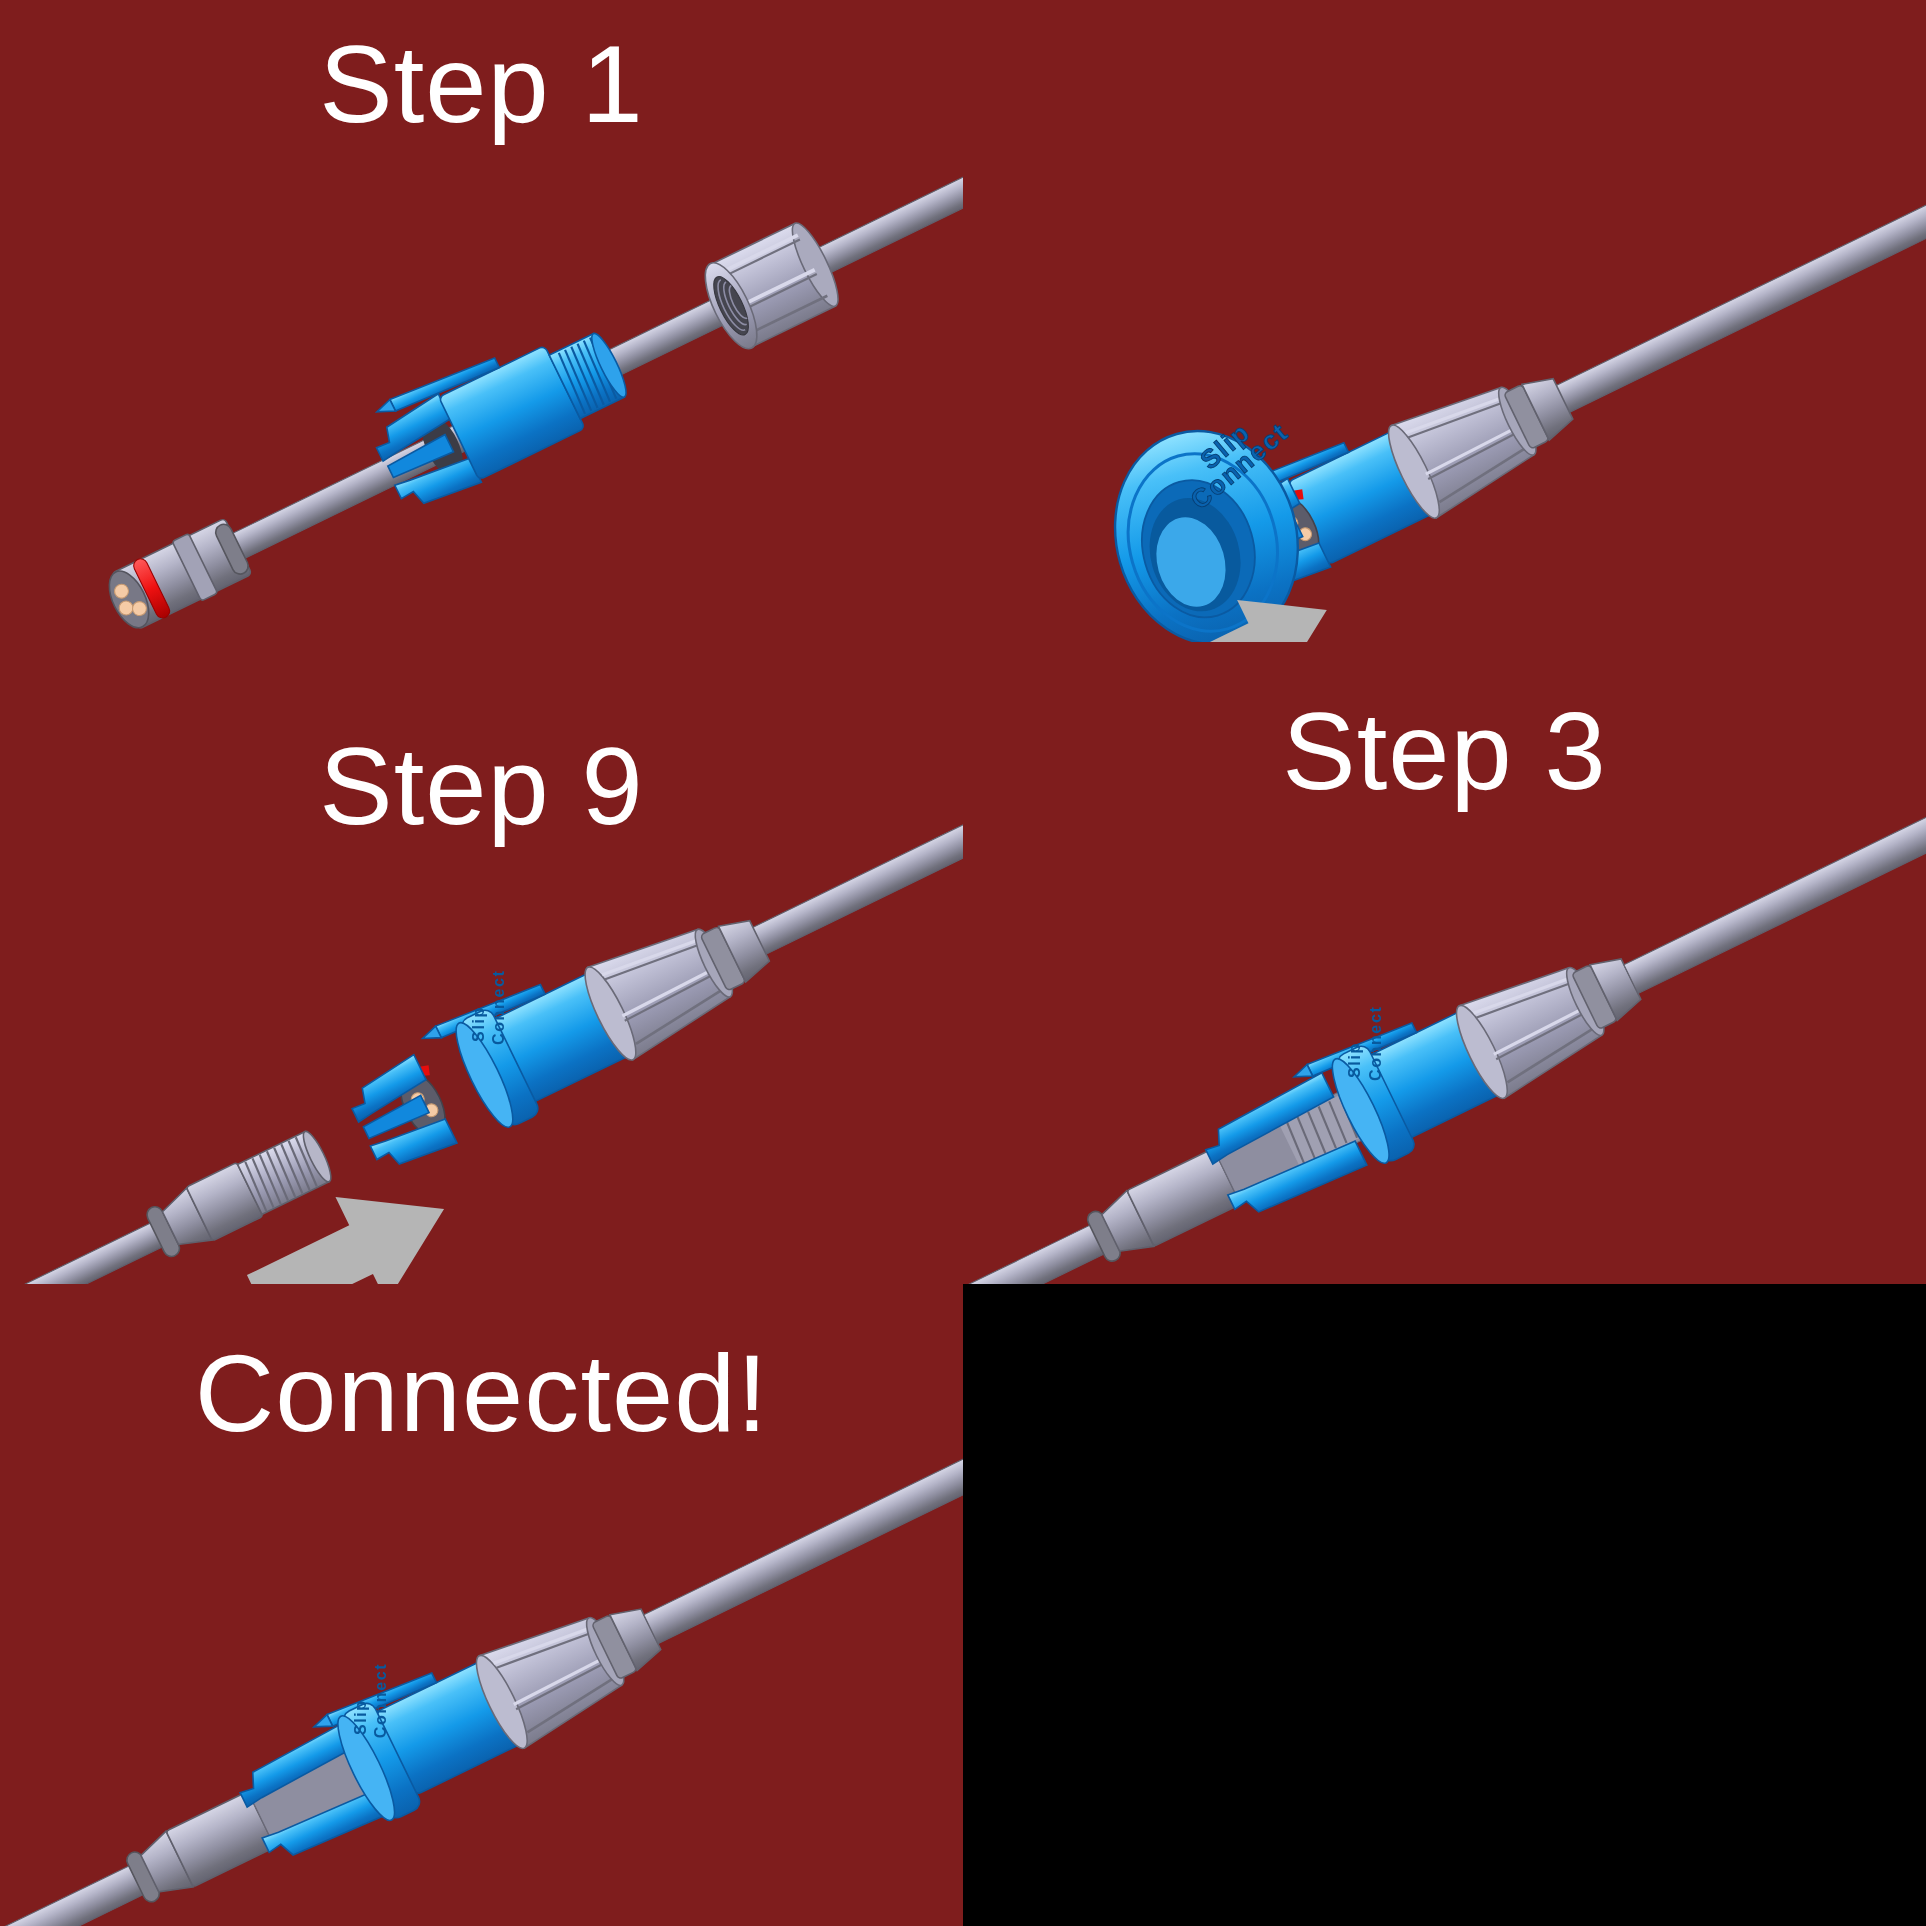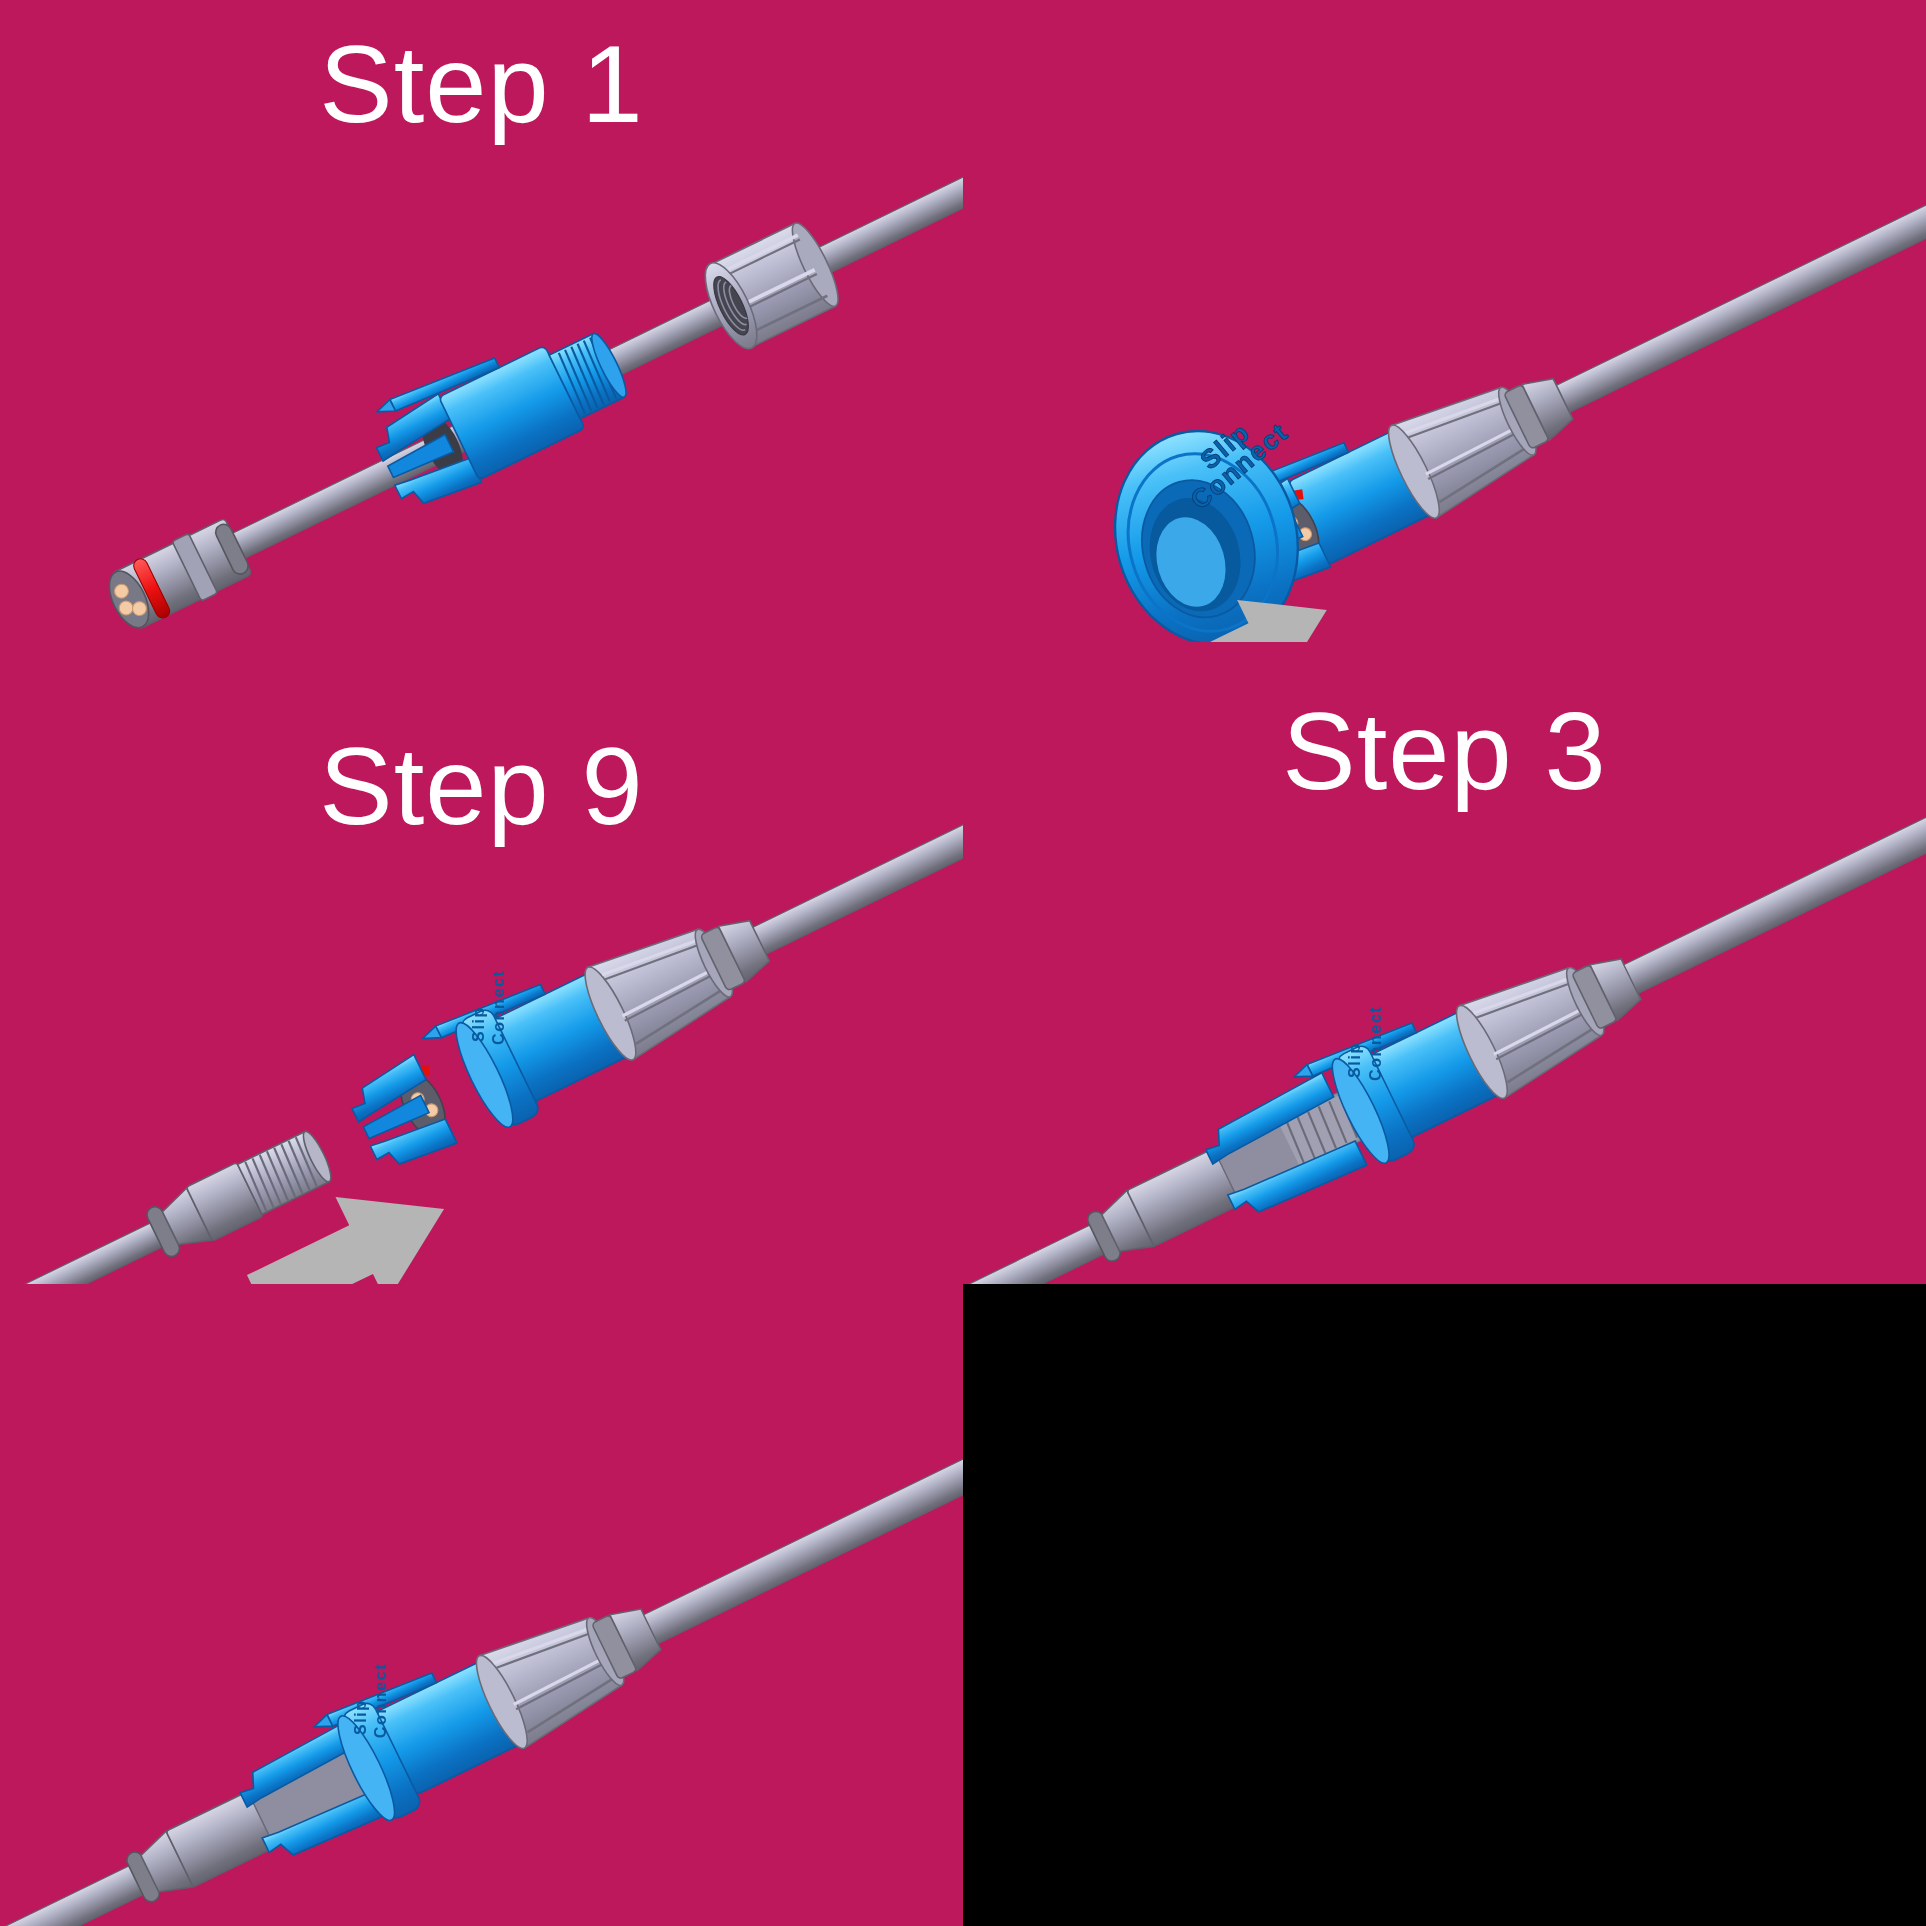--- a/index.html
+++ b/index.html
@@ -1,18 +1,18 @@
 <!DOCTYPE html>
 <html style="font-size:8.6px"><head>
 <meta charset="utf-8">
 <style>
   html,body{margin:0;padding:0;background:#000;}
   body{width:1926px;height:1926px;font-family:"Liberation Sans",sans-serif;}
   .grid{display:grid;grid-template-columns:963px 963px;grid-template-rows:642px 642px 642px;width:1926px;height:1926px;background:#000;}
-  .panel{position:relative;overflow:hidden;background:#be185d;}
+  .panel{position:relative;overflow:hidden;background:#7f1d1d;}
   .title{position:absolute;left:0;right:0;margin:0;text-align:center;color:#fff;font-weight:400;font-size:110px;letter-spacing:1.1px;z-index:5;}
   .row1 .title{top:20.3px;}
   .row2 .title{top:80px;}
   .row3 .title{top:45px;}
   .art{position:absolute;left:0;top:0;width:963px;height:642px;}
   .emboss{font-weight:bold;letter-spacing:3px;}
 </style>
 </head>
 <body>
 
@@ -253,20 +253,21 @@
         <use href="#blueCyl" transform="translate(-144,0)"></use>
         <use href="#ringBand" transform="translate(-120,0)"></use>
         <use href="#backshell" transform="translate(100,0)"></use>
         <rect x="410" y="-30" width="690" height="60" fill="url(#gCable)" stroke="#62626e" stroke-width="2"></rect>
       </g>
       <use href="#arrow" transform="translate(1105,1265) rotate(27) scale(1.5)"></use>
     </svg>
   </section>
 
   <section class="panel row3">
+    <h2 class="title">Connected!</h2>
     <svg class="art" viewBox="0 0 1800 1200">
       <g transform="translate(920,790) rotate(-26)">
         <rect x="-1060" y="-30" width="320" height="60" fill="url(#gCable)" stroke="#62626e" stroke-width="2"></rect>
         <use href="#oring" transform="translate(-726,0)"></use>
         <path d="M -712,-38 L -650,-58 L -650,58 L -712,38 Z" fill="url(#gCable)" stroke="#60606c" stroke-width="3"></path>
         <rect x="-650" y="-58" width="170" height="116" rx="6" fill="url(#gCable)" stroke="#60606c" stroke-width="3"></rect>
         <rect x="-480" y="-50" width="280" height="100" fill="#8e8ea0" stroke="#6a6a78" stroke-width="2"></rect>
         <use href="#clipOpen" transform="translate(-486,0)"></use>
         <use href="#blueCyl" transform="translate(-224,0)"></use>
         <use href="#ringBand" transform="translate(-230,0)"></use>

